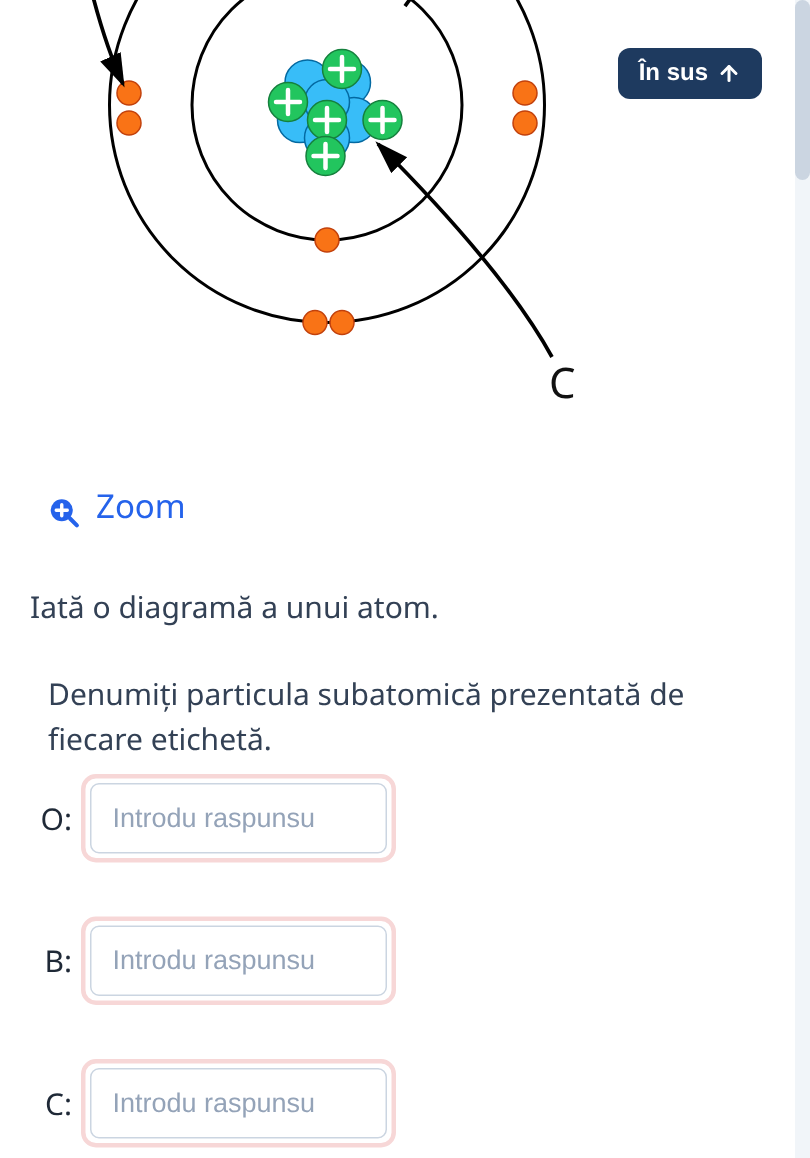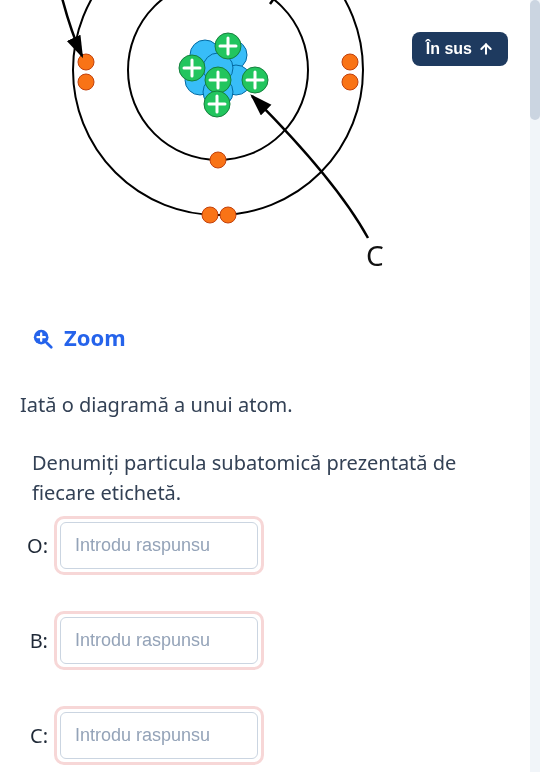--- a/index.html
+++ b/index.html
@@ -2,21 +2,21 @@
 <html><head>
 <meta charset="utf-8">
 <style>
   html,body{margin:0;padding:0;font-family:system-ui,-apple-system,Segoe UI,Roboto,Arial,sans-serif;background:#fff;color:#1e293b}
   .viewport{position:relative;width:540px;height:772px;overflow:hidden}
   .diagram{position:relative;width:100%;height:280px}
   .atom-svg{position:absolute;left:0;top:0}
   .label-C{position:absolute;left:366px;top:236px;font-size:28px;color:#111}
   .top-button{position:absolute;right:32px;top:32px;background:#1e3a5f;color:#fff;border:none;border-radius:8px;padding:8px 14px;font-size:16px;font-weight:600;display:flex;align-items:center;gap:6px;cursor:pointer}
   .arrow-up{display:inline-block;width:16px;height:16px}
-  .zoom-row{position:absolute;left:32px;top:322px;display:flex;align-items:center;gap:10px;color:#2563eb;font-weight:700;font-size:22px;cursor:pointer}
+  .zoom-row{position:absolute;left:32px;top:322px;display:flex;align-items:flex-end;gap:10px;color:#2563eb;font-weight:400;font-size:22px;cursor:pointer}
   .zoom-icon{width:22px;height:22px}
   .body-text{position:absolute;left:20px;right:30px;top:390px;font-size:20px;color:#334155;line-height:1.5}
   .p1{margin:0 0 28px 0}
   .p2{margin:12px}
   .answers{position:absolute;left:20px;top:516px;display:flex;flex-direction:column;gap:36px}
   .answer-row{display:flex;align-items:center;gap:6px}
   .answer-label{width:28px;text-align:right;font-size:20px;color:#1f2937}
   .answer-wrap{border:3px solid #f7d7d7;border-radius:10px;padding:3px}
   .answer-input{border:1px solid #cbd5e1;border-radius:6px;padding:12px 14px;width:168px;font-size:18px;color:#000000}
   .answer-input::placeholder{color:#94a3b8}

